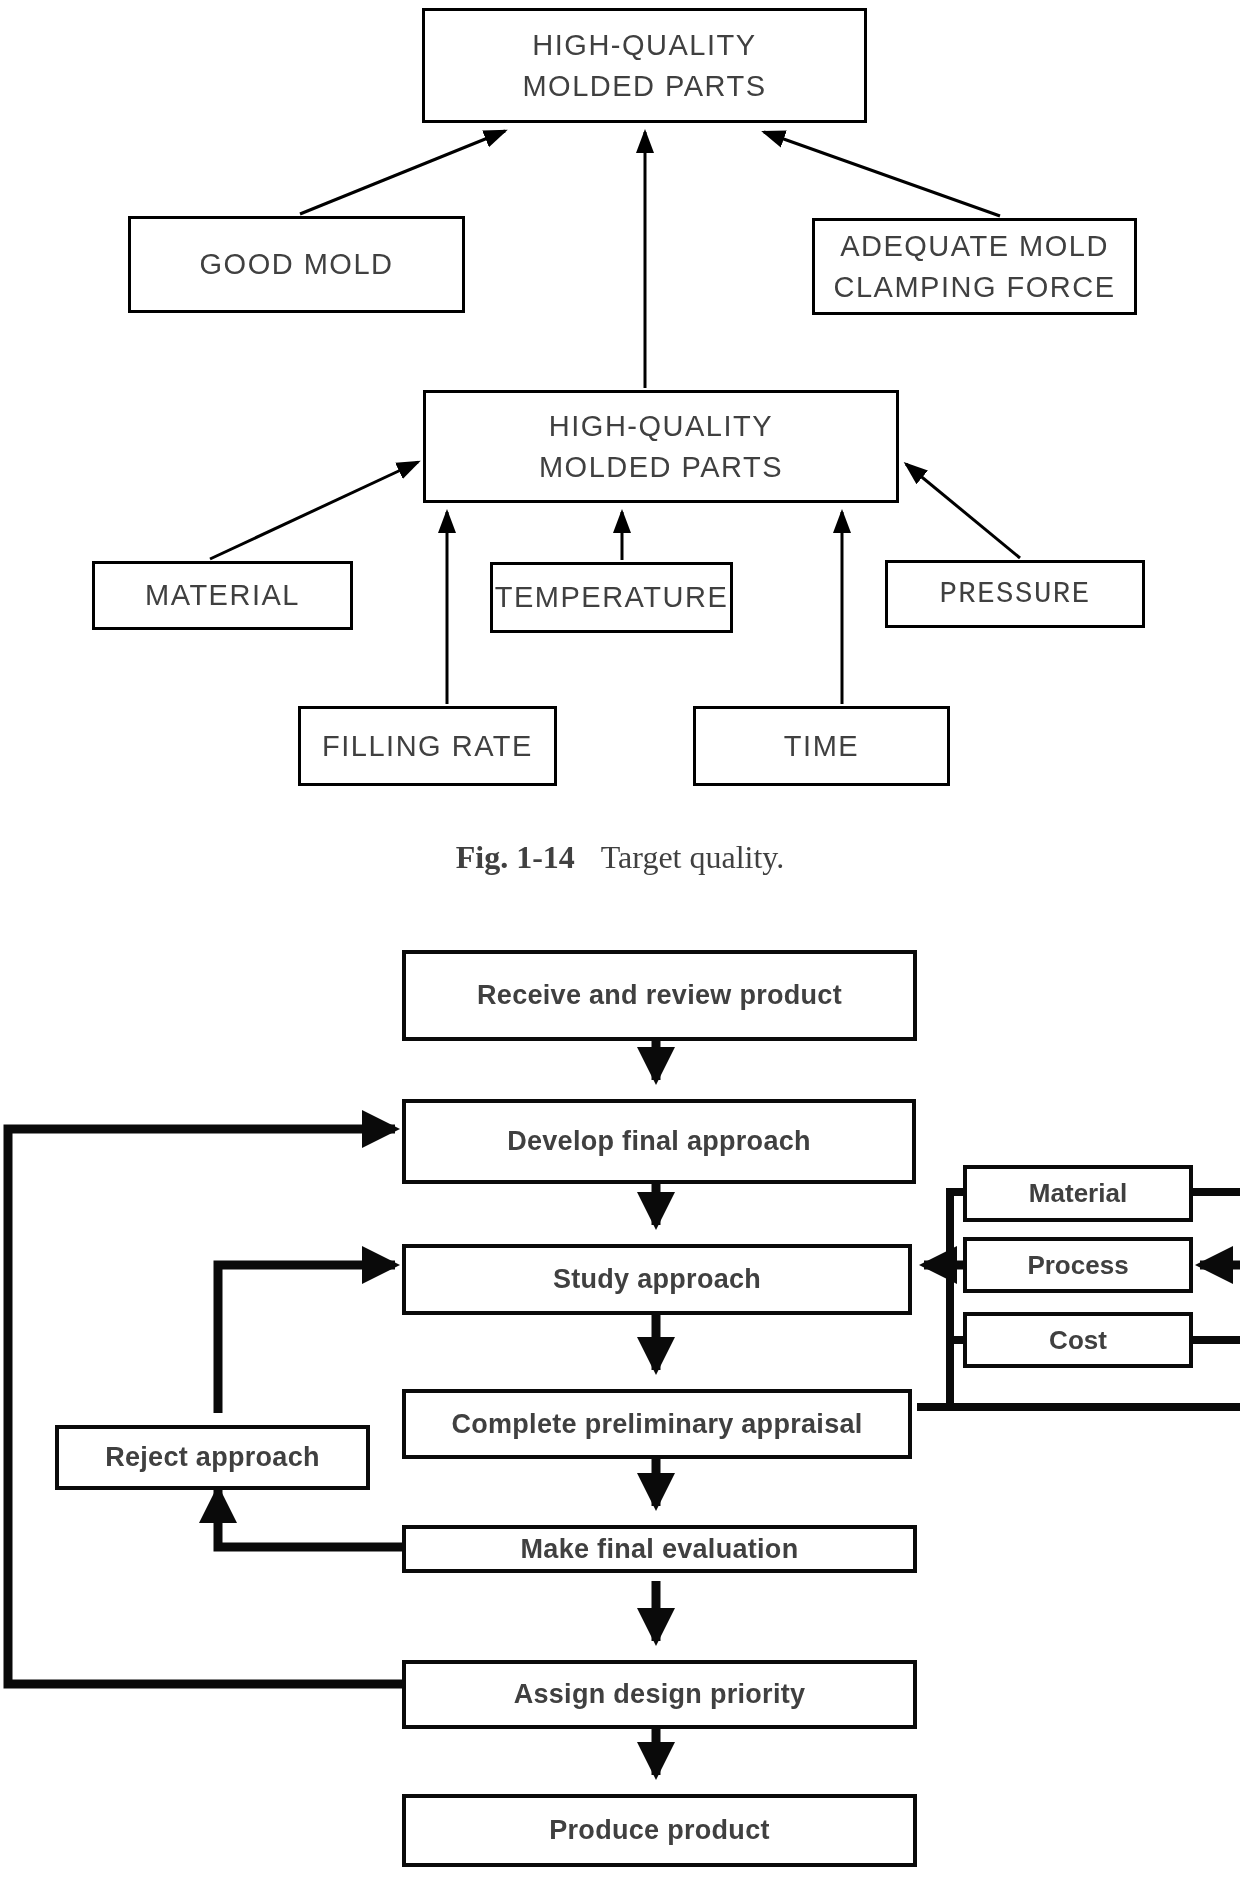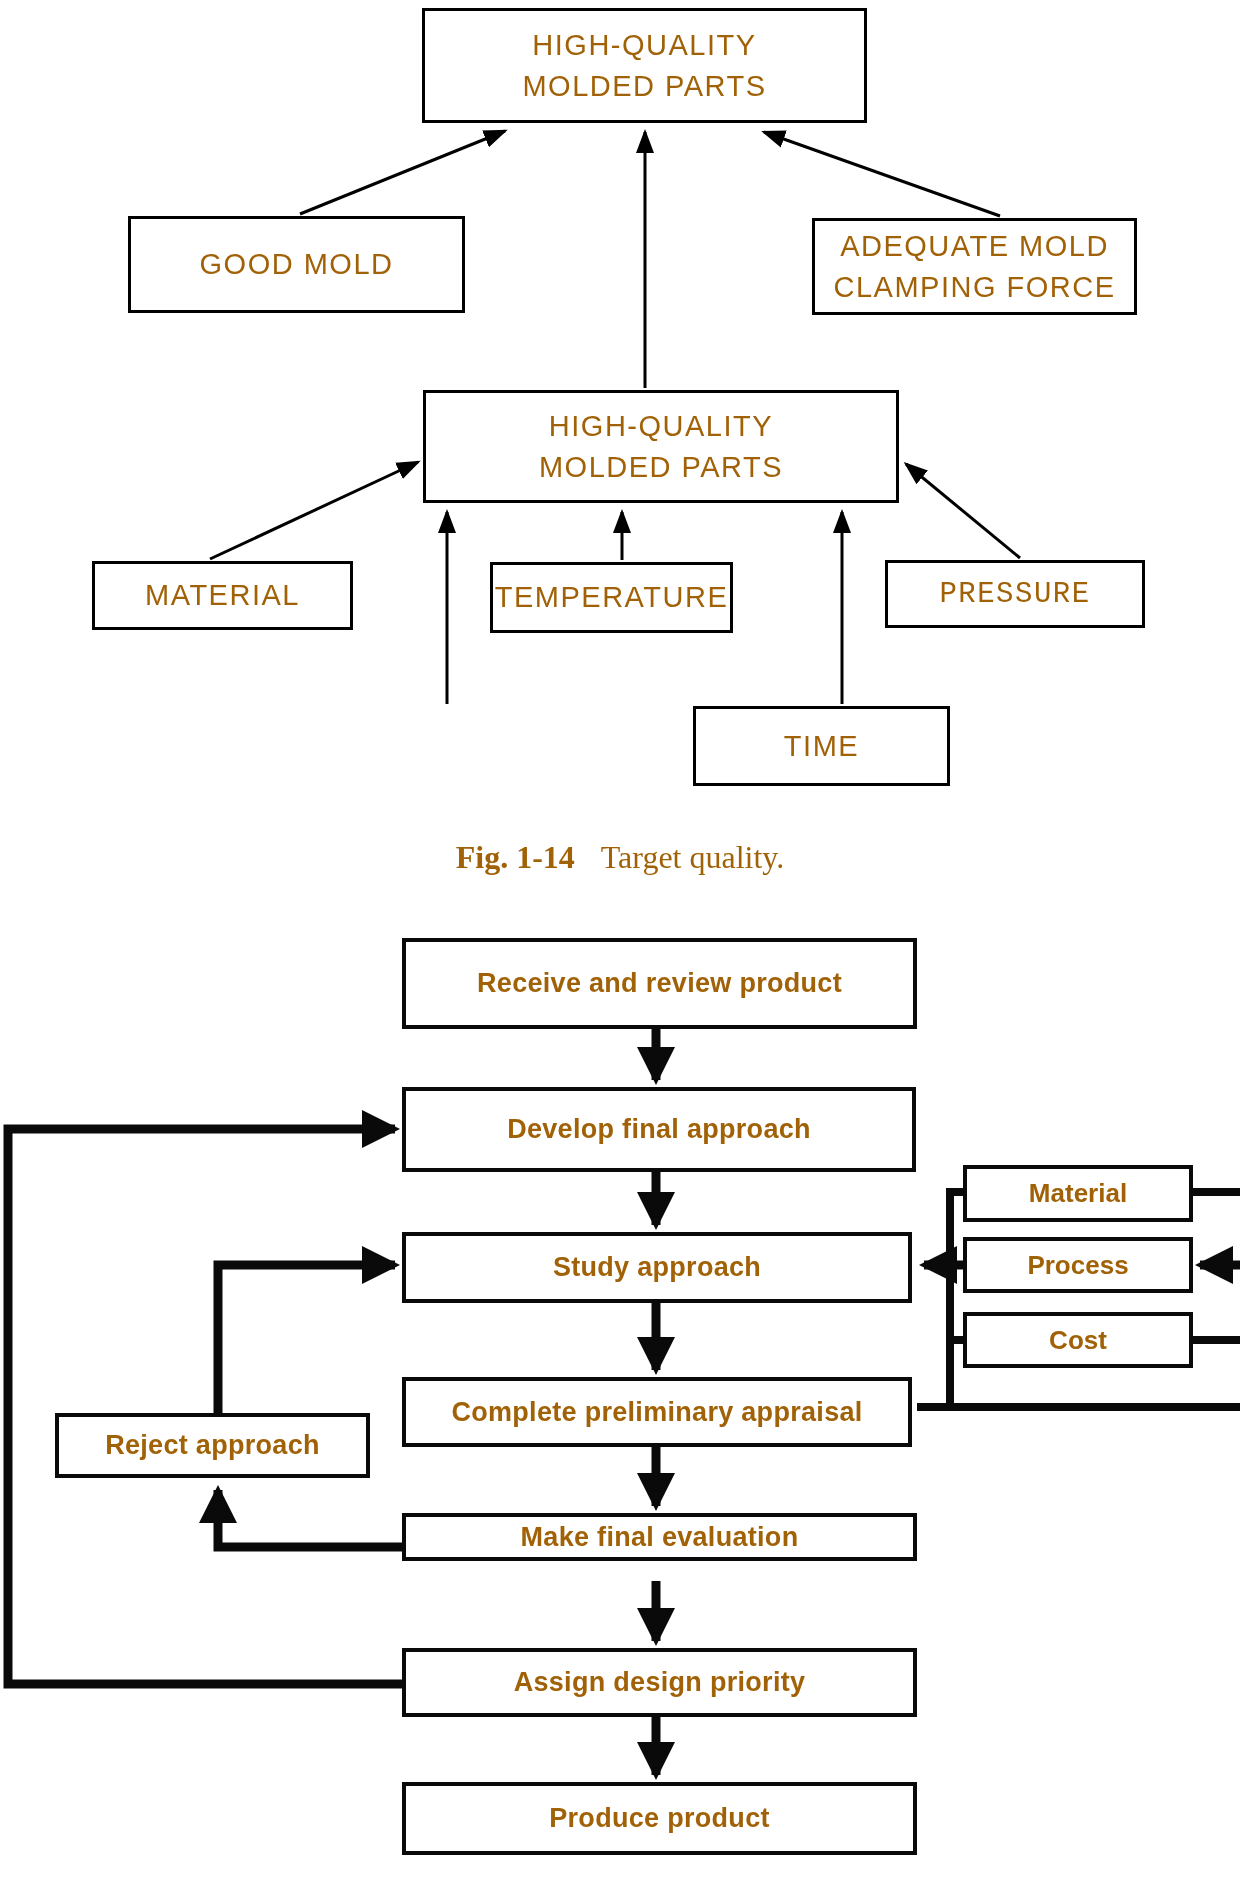--- a/index.html
+++ b/index.html
@@ -1,21 +1,21 @@
 <!DOCTYPE html>
 <html><head>
 <meta charset="utf-8">
 <style>
   html,body{margin:0;padding:0;background:#ffffff;}
   #canvas{
     position:relative;
     width:1240px;height:1894px;
     background:#ffffff;
     font-family:"Liberation Sans", sans-serif;
-    color:#a16207;
+    color:#404040;
     overflow:hidden;
     border-radius:28px;
   }
   .node{
     position:absolute;
     display:flex;align-items:center;justify-content:center;
     text-align:center;
     background:#fff;
     white-space:pre-line;
     box-sizing:border-box;
@@ -28,20 +28,21 @@
     letter-spacing:1.5px;
     line-height:41px;
     font-weight:400;
   }
   
   .fbox{
     border:4px solid #0a0a0a;
     font-size:27px;
     font-weight:700;
     letter-spacing:.3px;
+    margin-top:12px;
   }
   .sbox{ 
     border:4px solid #0a0a0a;
     font-size:26px;
     font-weight:700;
   }
   #caption{
     position:absolute;
     left:300px;top:832px;width:640px;height:50px;
     display:flex;align-items:center;justify-content:center;gap:26px;
@@ -112,20 +113,21 @@
 
   <div class="node dbox" style="left:423px;top:390px;width:476px;height:113px;">HIGH-QUALITY
 MOLDED PARTS</div>
 
   <div class="node dbox" style="left:92px;top:561px;width:261px;height:69px;">MATERIAL</div>
 
   <div class="node dbox" style="left:490px;top:562px;width:243px;height:71px;">TEMPERATURE</div>
 
   <div class="node dbox" style="left:885px;top:560px;width:260px;height:68px;font-family:Liberation Mono, monospace;">PRESSURE</div>
 
+  <div class="node dbox" style="left:298px;top:706px;width:259px;height:80px;">FILLING RATE</div>
 
   <div class="node dbox" style="left:693px;top:706px;width:257px;height:80px;">TIME</div>
 
   <div id="caption">
     <span class="fig">Fig. 1-14</span>
     <span>Target quality.</span>
   </div>
 
   <div class="node fbox" style="left:402px;top:938px;width:515px;height:91px;">Receive and review product</div>
 

